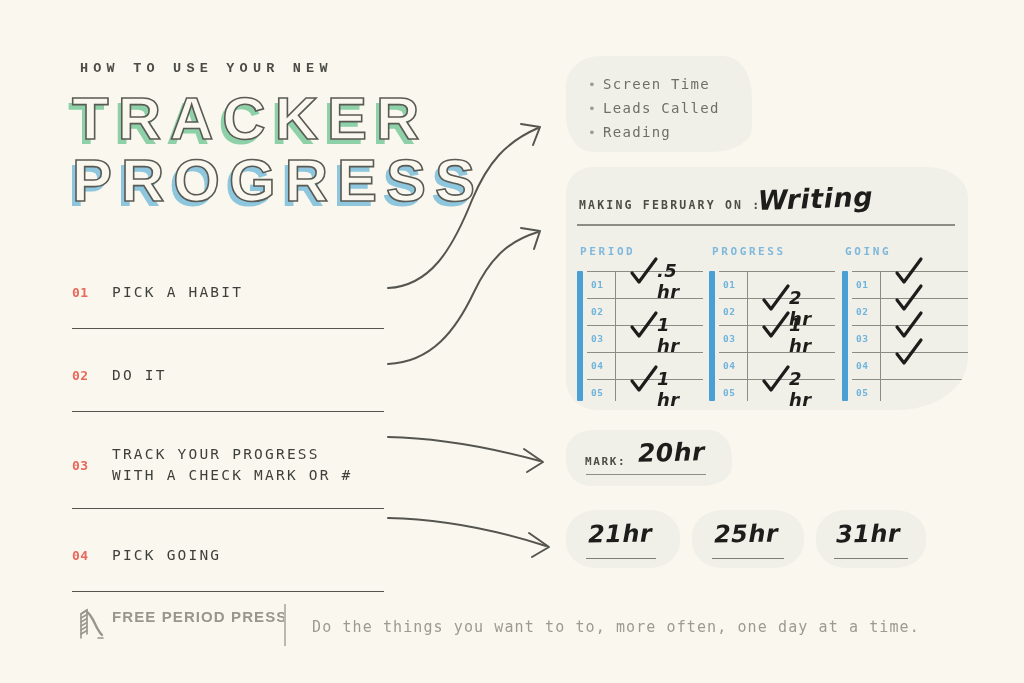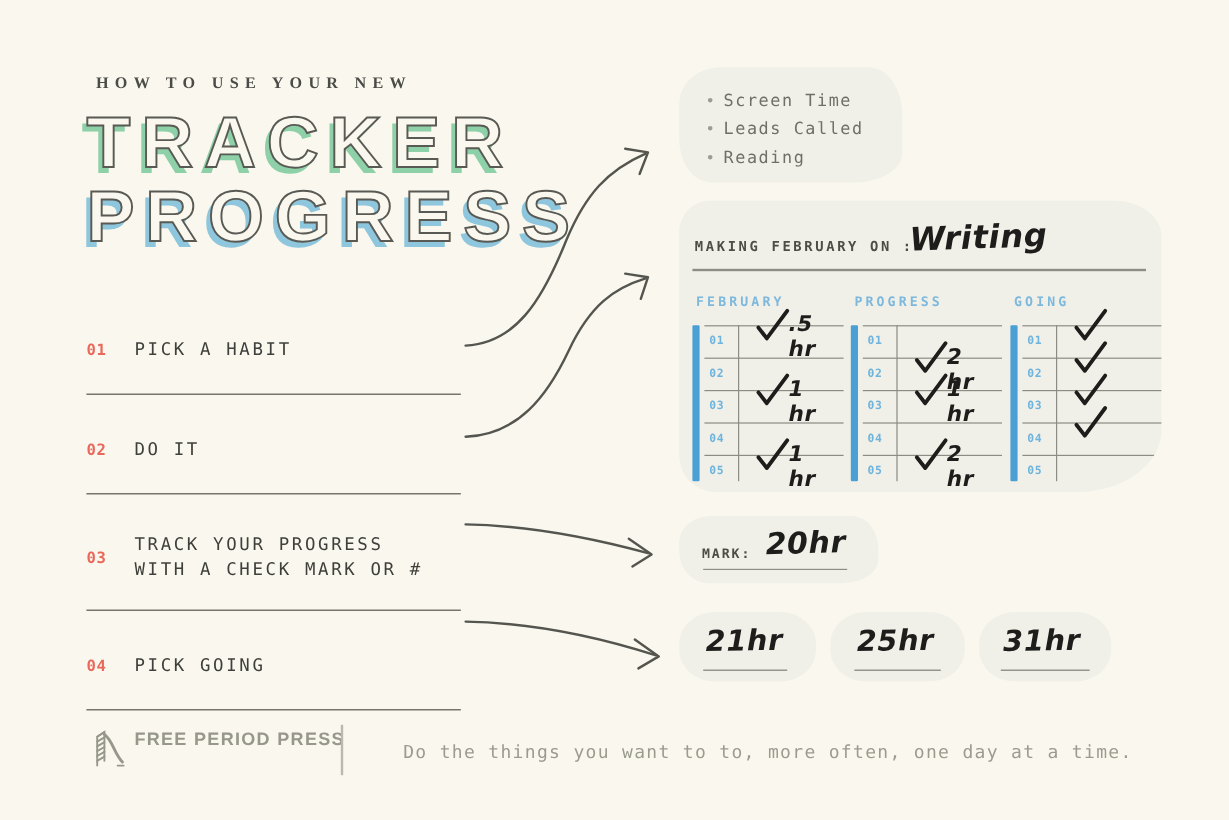--- a/index.html
+++ b/index.html
@@ -7,21 +7,21 @@
     width:1024px;height:683px;overflow:hidden;
     background:#faf8ee;
     font-family:"DejaVu Sans Mono", monospace;
     position:relative;
   }
   .stage{position:absolute;inset:0;}
 
   
   .kicker{
     position:absolute;left:80px;top:61px;
-    font-family:Liberation Serif, serif;
+    font-family:Liberation Mono, monospace;
     font-size:13.5px;letter-spacing:5.2px;color:#4b4b47;font-weight:700;
   }
   .bigtitle{position:absolute;left:72px;top:88px;}
   .tline{
     font-family:"Liberation Sans", sans-serif;
     font-weight:700;font-size:60px;line-height:62px;
     letter-spacing:9px;white-space:nowrap;
     color:#faf8ee;
     -webkit-text-stroke:1.6px #5a5a55;
   }
@@ -133,21 +133,21 @@
   
   .foot-rule{position:absolute;left:284px;top:604px;width:1.6px;height:42px;background:#b9b9ae;}
   .logo{position:absolute;left:72px;top:608px;display:flex;align-items:flex-start;}
   .logo-name{
     margin-left:6px;
     font-family:"Liberation Sans", sans-serif;
     font-weight:700;color:#97978c;font-size:15px;letter-spacing:1.1px;
   }
   .tagline{
     position:absolute;left:312px;top:618px;
-    color:#9b9b90;font-size:15px;letter-spacing:1.1px;margin-left:24px;
+    color:#9b9b90;font-size:15px;letter-spacing:1.1px;
   }
 </style>
 </head>
 <body>
 
 <div class="stage">
 
   <div class="kicker">HOW TO USE YOUR NEW</div>
 
   <div class="bigtitle">
@@ -216,21 +216,21 @@
       </div>
     </div>
   </div>
 
   <div class="card card-tracker">
     <div class="mpo">MAKING FEBRUARY ON :</div>
     <div class="mpo-val hand">Writing</div>
     <div class="mpo-rule"></div>
 
     <div class="months">
-      <div class="mhead mh0">FEBRUARY</div>
+      <div class="mhead mh0">PERIOD</div>
       <div class="mhead mh1">PROGRESS</div>
       <div class="mhead mh2">GOING</div>
 
       <div class="mtable mt0">
         <div class="mbar"></div>
         <div class="mvline"></div>
         <div class="mrow">
           <span class="mnum">01</span>
           <span class="mcell">
             <svg class="mcheck" width="34" height="34" viewBox="0 0 34 34">

